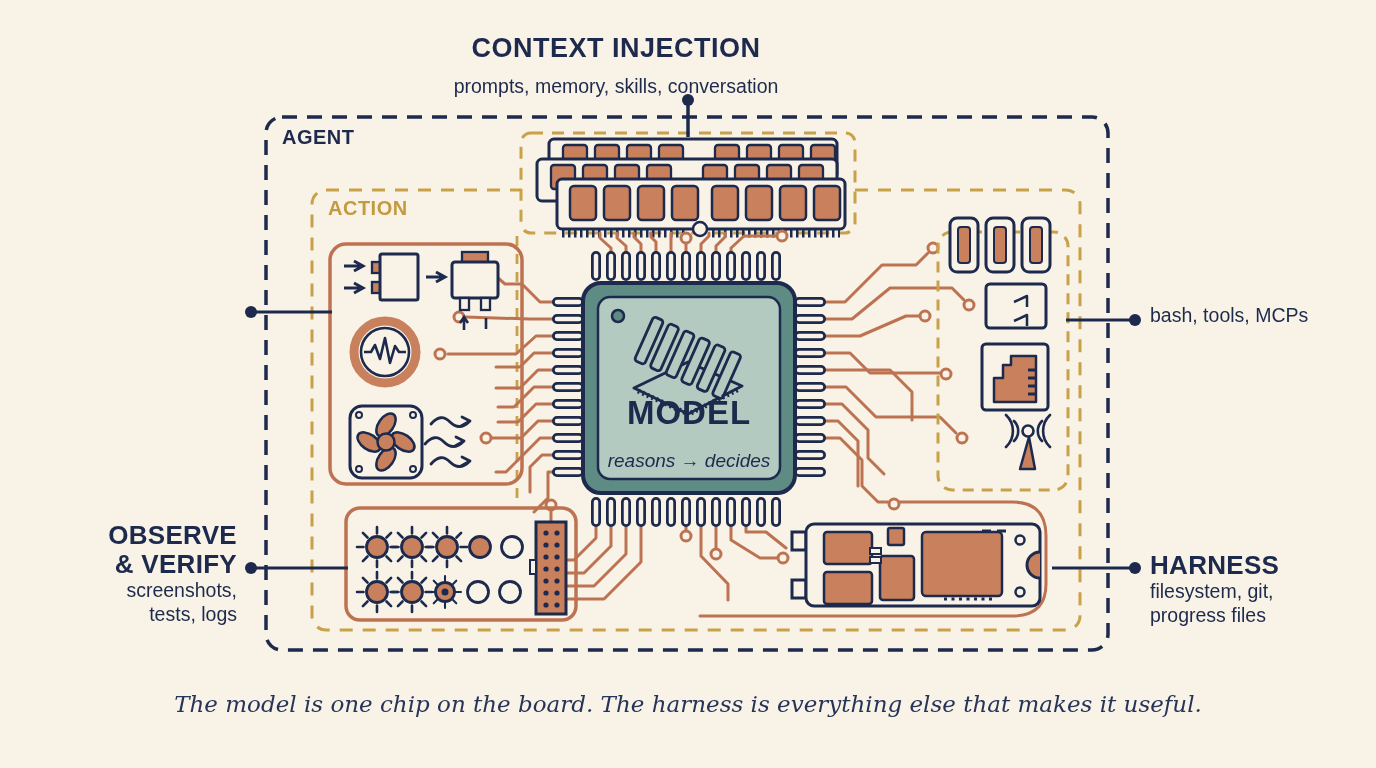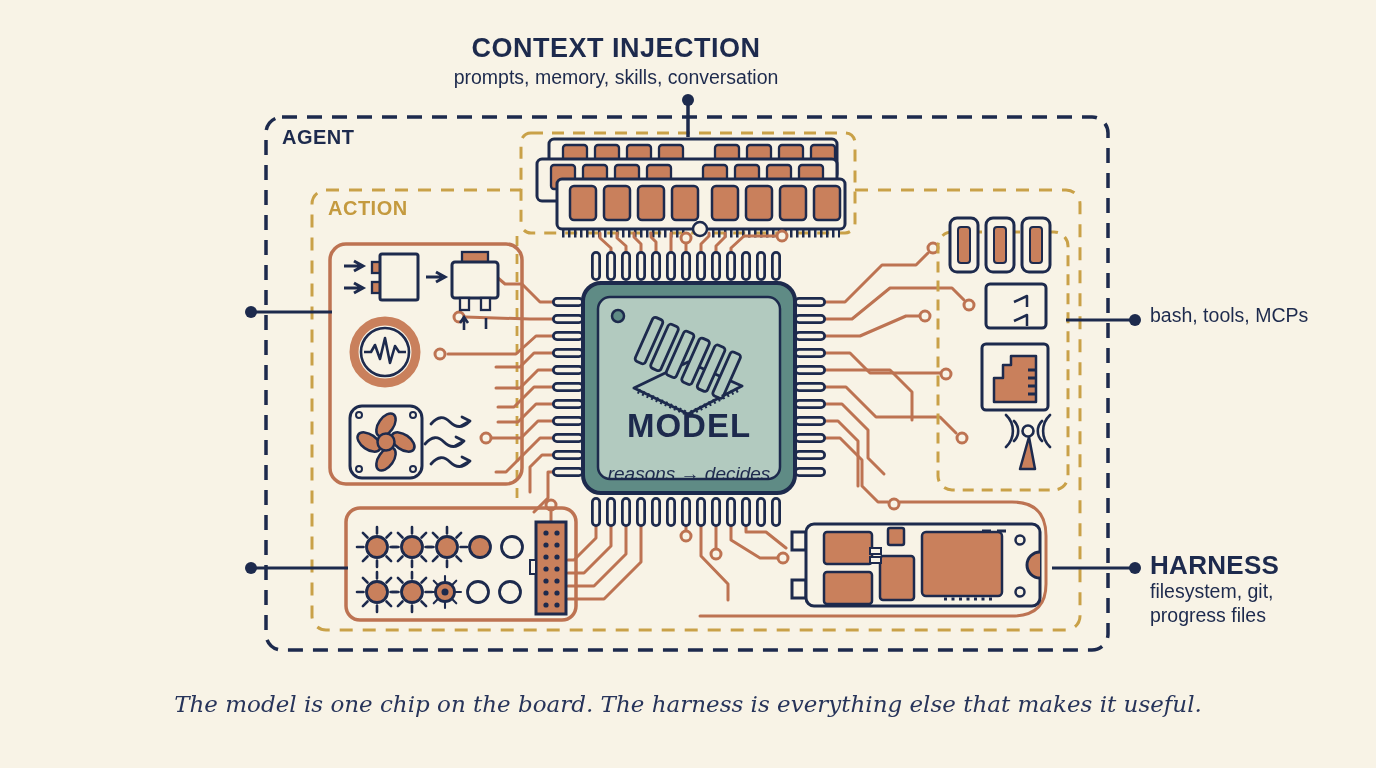--- a/index.html
+++ b/index.html
@@ -2,30 +2,30 @@
 <html><head>
 <meta charset="utf-8">
 <style>
   html,body{margin:0;padding:0;background:#f8f3e6;}
   .stage{position:relative;width:1376px;height:768px;background:#f8f3e6;overflow:hidden;
          font-family:"Liberation Sans","DejaVu Sans",sans-serif;color:#1d2a4d;}
   svg{position:absolute;left:0;top:0;}
   .txt{position:absolute;z-index:5;}
   .ctx{left:0;top:33px;width:1232px;text-align:center;}
   .ctx .t{font-size:27px;font-weight:700;letter-spacing:.5px;}
-  .ctx .s{font-size:19.5px;margin-top:2px;}
+  .ctx .s{font-size:19.5px;margin-top:11px;}
   .agent-lab{left:282px;top:126px;font-size:20px;font-weight:700;letter-spacing:.5px;}
   .harness-lab{left:328px;top:197px;font-size:20px;font-weight:700;letter-spacing:.5px;color:#c49a3f;}
   .callout .t{font-size:26px;font-weight:700;letter-spacing:.3px;line-height:29px;}
   .callout .s{font-size:19.5px;line-height:23.5px;}
   .co-control{right:1139px;top:295px;text-align:right;white-space:nowrap;}
   .co-action{left:1150px;top:304px;text-align:left;white-space:nowrap;}
   .co-observe{right:1139px;top:521px;text-align:right;white-space:nowrap;}
   .co-persist{left:1150px;top:551px;text-align:left;white-space:nowrap;}
-  .chip-text{left:583px;top:407px;width:212px;text-align:center;}
+  .chip-text{left:583px;top:394px;width:212px;text-align:center;}
   .chip-text .t{font-size:33px;font-weight:700;letter-spacing:1px;}
   .chip-text .s{font-size:19px;font-style:italic;margin-top:18px;}
   .caption{left:0;top:691px;width:1376px;text-align:center;
            font-family:"DejaVu Serif","Liberation Serif",serif;font-style:italic;
            font-size:23px;color:#27345a;}
 </style>
 </head>
 <body>
 
 <div class="stage">
@@ -358,20 +358,26 @@
 </div>
 
 <div class="txt agent-lab">AGENT</div>
 <div class="txt harness-lab">ACTION</div>
 
 
 <div class="txt callout co-action">
   <div class="s">bash, tools, MCPs</div>
 </div>
 
+<div class="txt callout co-observe">
+  <div class="t">OBSERVE</div>
+  <div class="t">&amp; VERIFY</div>
+  <div class="s">screenshots,</div>
+  <div class="s">tests, logs</div>
+</div>
 
 <div class="txt callout co-persist">
   <div class="t">HARNESS</div>
   <div class="s">filesystem, git,</div>
   <div class="s">progress files</div>
 </div>
 
 <div class="txt chip-text">
   <div class="t">MODEL</div>
   <div class="s">reasons → decides</div>

